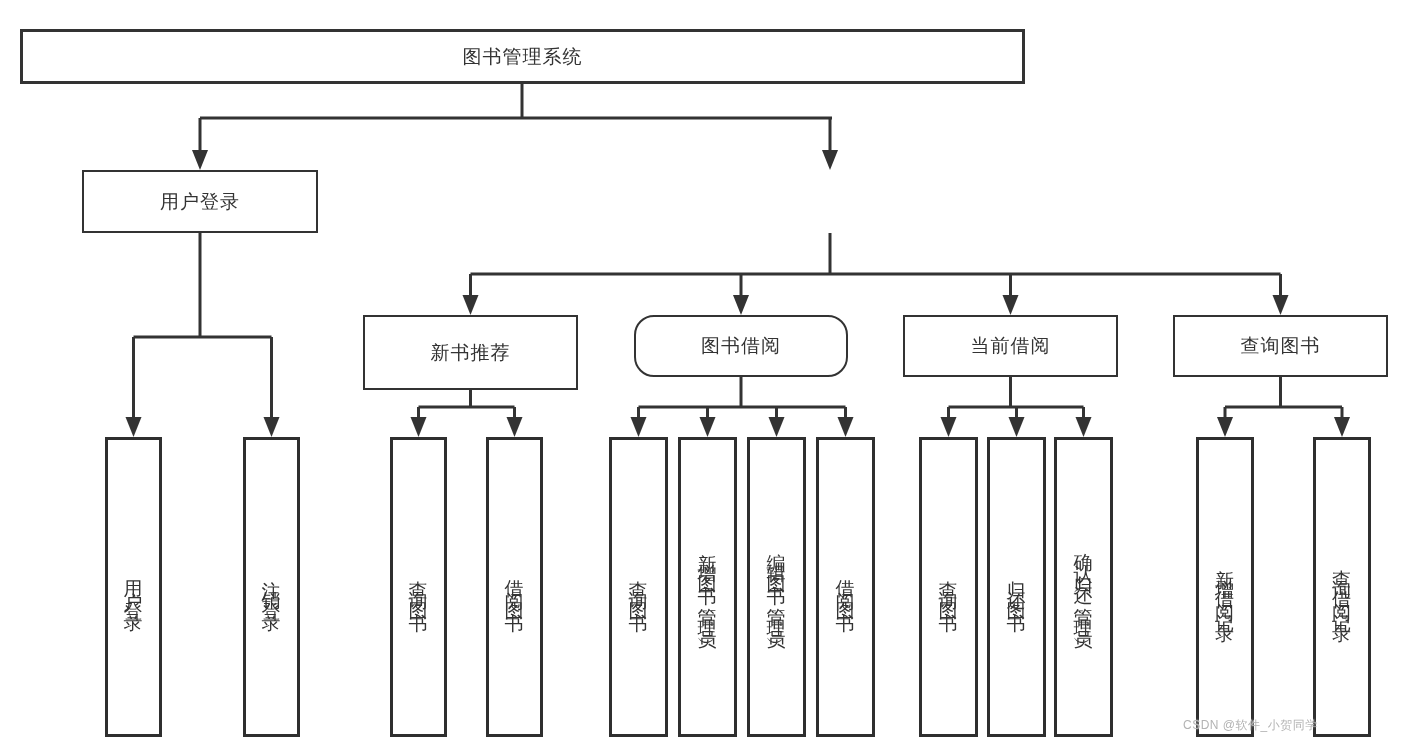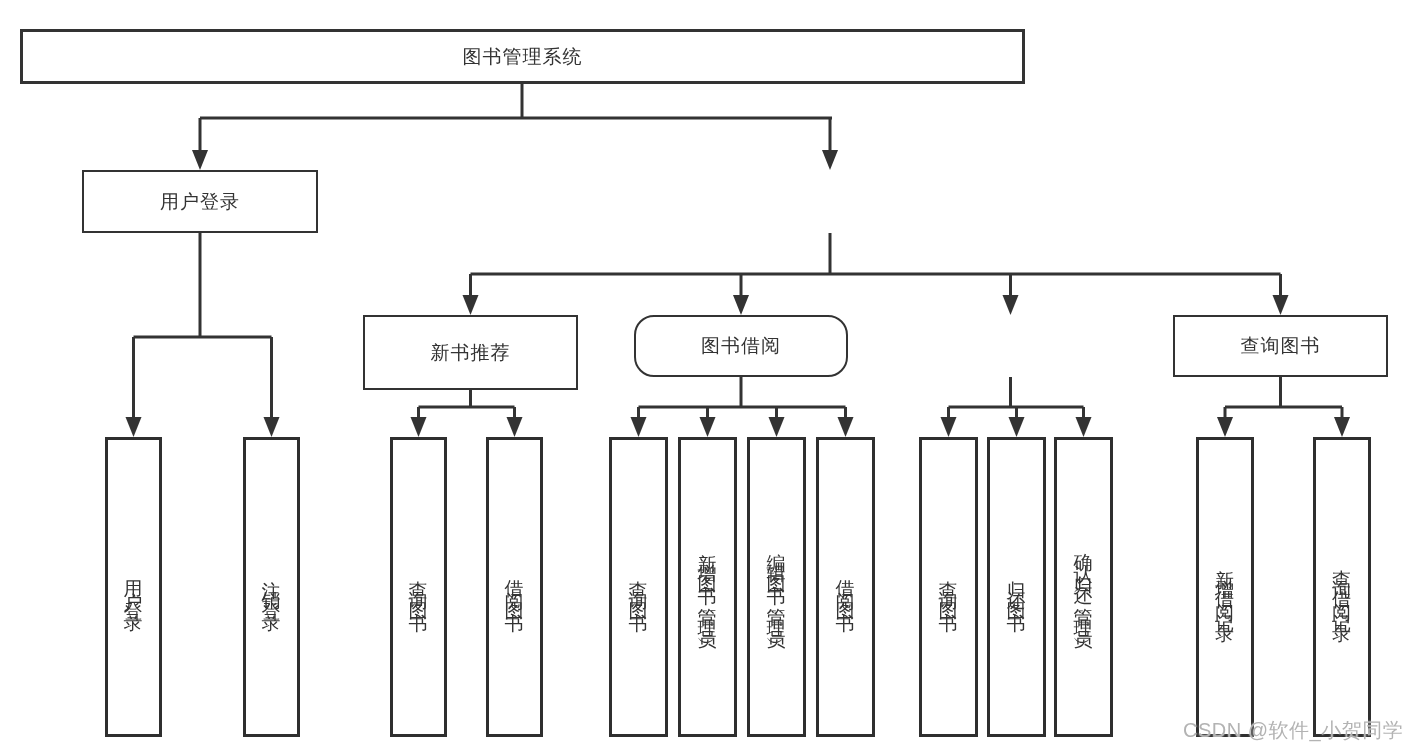--- a/index.html
+++ b/index.html
@@ -48,21 +48,21 @@
     font-size: 19px;
     letter-spacing: 11px;
     line-height: 1;
     white-space: nowrap;
   }
   .watermark {
     position: absolute;
     left: 1183px;
     top: 717px;
     z-index: 2;
-    font-size: 20px;
+    font-size: 12px;
     color: #b3b3b3;
     letter-spacing: 0.5px;
     text-shadow: 0 0 2px #ffffff;
     white-space: nowrap;
   }
 </style>
 </head>
 <body>
 
 <div class="canvas">
@@ -144,20 +144,21 @@
       </g>
     </g>
   </svg>
 
   <div class="node root" style="left:20px; top:13px; width:1005px; height:55px;margin-top:16px;">图书管理系统</div>
 
   <div class="node" style="left:82px; top:170px; width:236px; height:63px;">用户登录</div>
 
   <div class="node" style="left:363px; top:315px; width:215px; height:75px;">新书推荐</div>
   <div class="node" style="left:634px; top:315px; width:214px; height:62px;border-radius:20px;">图书借阅</div>
+  <div class="node" style="left:903px; top:315px; width:215px; height:62px;">当前借阅</div>
   <div class="node" style="left:1173px; top:315px; width:215px; height:62px;">查询图书</div>
 
   <div class="leaf" style="left:105px; top:437px; width:57px; height:300px;">
     <span>用户登录</span>
   </div>
   <div class="leaf" style="left:243px; top:437px; width:57px; height:300px;">
     <span>注销登录</span>
   </div>
 
   <div class="leaf" style="left:390px; top:437px; width:57px; height:300px;">

